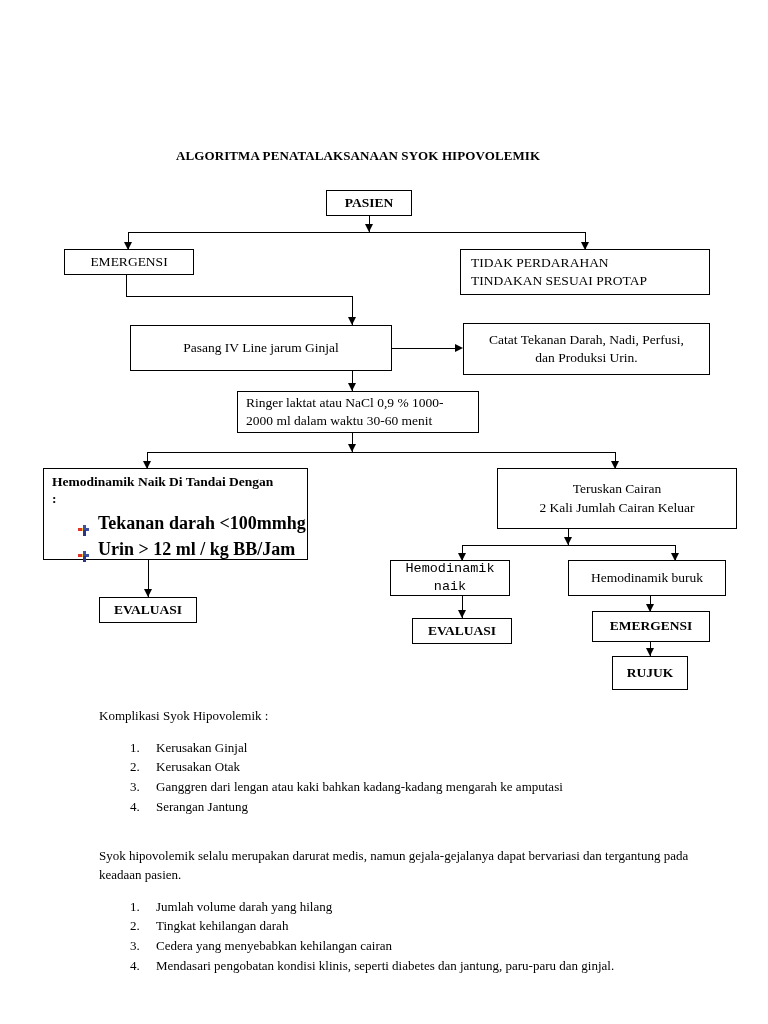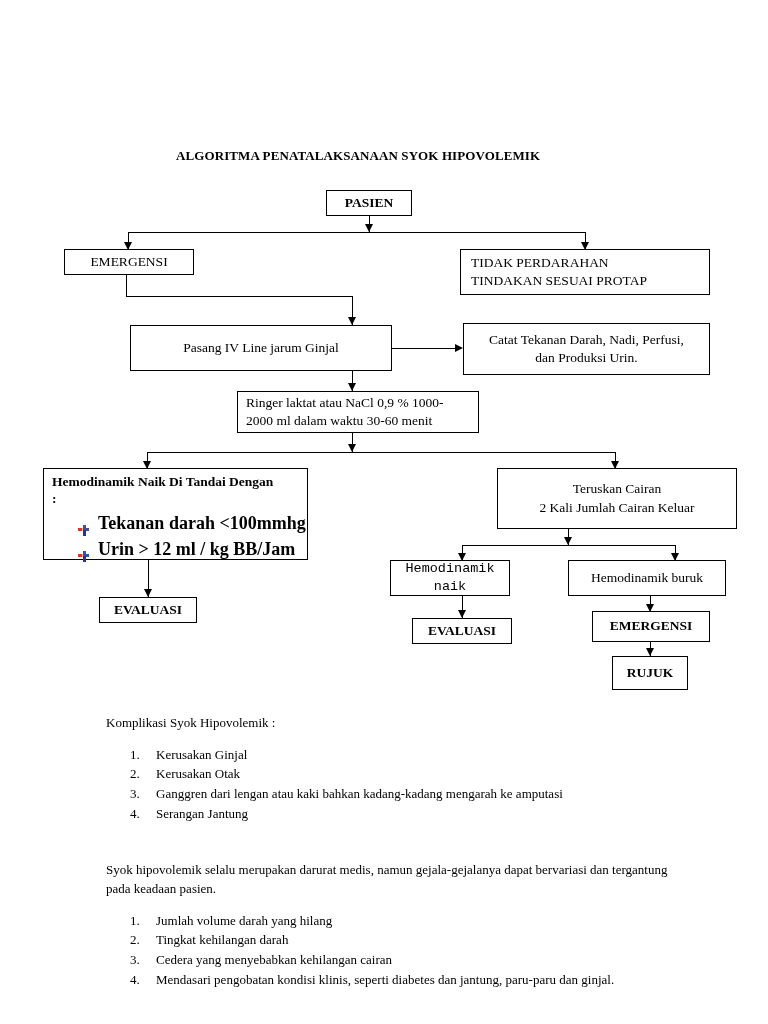--- a/index.html
+++ b/index.html
@@ -131,21 +131,21 @@
   }
 
   
   .prose {
     position: absolute;
     font-size: 13px;
     line-height: 1.5;
     z-index: 3;
   }
   .prose p {
-    margin: 12px;
+    margin: 5px;
   }
   ol.num {
     list-style: none;
     counter-reset: li;
     margin: 12px;
     padding: 0 0 0 24px;
   }
   ol.num li {
     counter-increment: li;
     position: relative;

